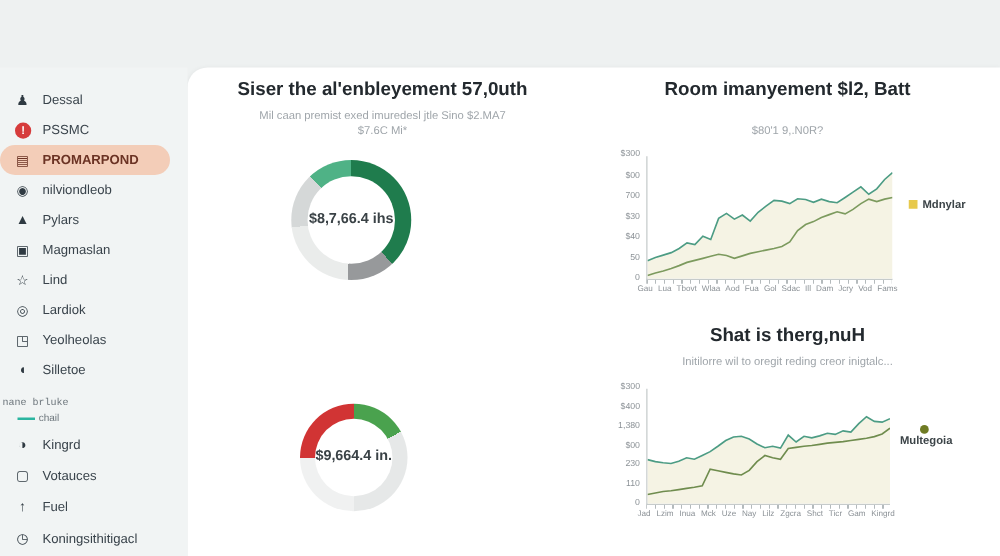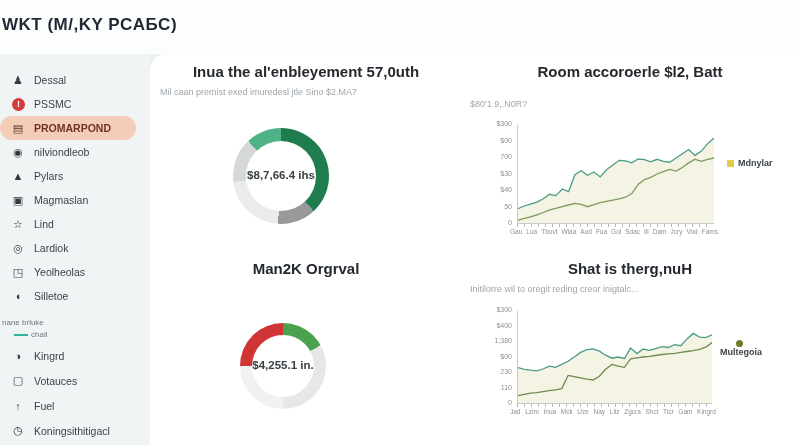--- a/index.html
+++ b/index.html
@@ -12,31 +12,31 @@
 
   
   .sidebar{position:absolute;left:0;top:54px;width:150px;bottom:0;background:#f1f4f4;padding-top:14px;box-sizing:border-box;}
   .s-item{display:flex;align-items:center;height:24px;padding-left:10px;cursor:pointer;color:#39434b;}
   .s-item.active{background:#f3cdb8;border-radius:14px;margin-right:14px;color:#6b3324;font-weight:bold;}
   .s-ico{width:16px;text-align:center;font-size:11px;color:#2f3a42;margin-right:8px;flex:0 0 16px;}
   .s-item.active .s-ico{color:#6b3324;}
   .badge-red{background:#d63b3b;color:#fff !important;border-radius:50%;width:13px;height:13px;flex:0 0 13px;
     font-size:9px;font-weight:bold;line-height:13px;margin-left:2px;margin-right:9px;}
   .s-lbl{font-size:10.5px;white-space:nowrap;}
-  .s-section{margin:10px 0 0 2px;font-size:8px;color:#6d767c;}
+  .s-section{margin:10px 0 0 2px;font-size:8px;color:#6d767c;font-family:Liberation Mono, monospace;}
   .s-minilegend{display:flex;align-items:center;margin:3px 0 4px 14px;font-size:8px;color:#6d767c;}
   .dash{display:inline-block;width:14px;height:2px;background:#2bb5a0;margin-right:3px;}
   .s-bottom .s-item{height:25px;}
 
   
   .main{position:absolute;left:150px;top:54px;right:0;bottom:0;background:#ffffff;border-top-left-radius:16px;
     box-shadow:0 1px 4px rgba(0,0,0,.06);}
 
   .p-title{position:absolute;text-align:center;font-size:15px;font-weight:bold;color:#23292e;}
-  .p-sub{position:absolute;text-align:left;font-size:9px;color:#9fa5aa;}
+  .p-sub{position:absolute;text-align:center;font-size:9px;color:#9fa5aa;}
 
   
   .donut{position:absolute;border-radius:50%;}
   .donut .hole{position:absolute;background:#fff;border-radius:50%;}
   .donut-label{position:absolute;text-align:center;font-size:11.5px;font-weight:bold;color:#3a4246;}
 
   
   .yticks{position:absolute;display:flex;flex-direction:column;justify-content:space-between;align-items:flex-end;
     font-size:7px;color:#8b9196;}
   .plot{position:absolute;border-left:1px solid #c6cbcb;border-bottom:1px solid #c6cbcb;}
@@ -45,23 +45,20 @@
   .xticks span{white-space:nowrap;}
   .legend{position:absolute;display:flex;align-items:center;font-size:9px;font-weight:bold;color:#3c4448;}
   .sw{width:7px;height:7px;margin-right:4px;display:inline-block;}
   .sw.round{border-radius:50%;}
 </style>
 </head>
 <body>
 
 <div id="app">
 
-  <div class="header">
-    <div class="header-title">WKT (M/,KY PCАБС)</div>
-  </div>
 
   <div class="main"></div>
 
   <div class="sidebar">
     <div class="s-item">
       <span class="s-ico">♟</span>
       <span class="s-lbl">Dessal</span>
     </div>
     <div class="s-item">
       <span class="s-ico badge-red">!</span>
@@ -119,28 +116,29 @@
         <span class="s-ico">↑</span>
         <span class="s-lbl">Fuel</span>
       </div>
       <div class="s-item">
         <span class="s-ico">◷</span>
         <span class="s-lbl">Koningsithitigacl</span>
       </div>
     </div>
   </div>
 
-  <div class="p-title" style="left:160px;top:63px;width:292px;">Inua the al'enbleyement 57,0uth</div>
+  <div class="p-title" style="left:160px;top:63px;width:292px;">Siser the al'enbleyement 57,0uth</div>
   <div class="p-sub" style="left:160px;top:87px;width:292px;">Mil caan premist exed imuredesl jtle Sino $2.MA7</div>
+  <div class="p-sub" style="left:160px;top:99px;width:292px;">$7.6C Mi*</div>
   <div class="donut" style="left: 233px; top: 128px; width: 96px; height: 96px; background: conic-gradient(rgb(31, 124, 77) 0%, rgb(31, 124, 77) 38%, rgb(151, 153, 155) 38%, rgb(151, 153, 155) 51%, rgb(234, 236, 235) 51%, rgb(234, 236, 235) 73%, rgb(213, 216, 216) 73%, rgb(213, 216, 216) 88%, rgb(79, 178, 134) 88%, rgb(79, 178, 134) 100%);">
     <div class="hole" style="left:13px;top:13px;width:70px;height:70px;"></div>
   </div>
   <div class="donut-label" style="left:225px;top:169px;width:112px;">$8,7,66.4 ihs</div>
 
-  <div class="p-title" style="left:470px;top:63px;width:320px;">Room accoroerle $l2, Batt</div>
+  <div class="p-title" style="left:470px;top:63px;width:320px;">Room imanyement $l2, Batt</div>
   <div class="p-sub" style="left:470px;top:99px;width:320px;">$80'1 9,.N0R?</div>
   <div class="yticks" style="left:482px;top:120px;width:30px;height:106px;">
       <span>$300</span>
       <span>$00</span>
       <span>700</span>
       <span>$30</span>
       <span>$40</span>
       <span>50</span>
       <span>0</span>
     </div>
@@ -165,25 +163,24 @@
       <span>Dam</span>
       <span>Jcry</span>
       <span>Vod</span>
       <span>Fams</span>
     </div>
   <div class="legend" style="left:727px;top:158px;text-align:center;">
     <span class="sw" style="background: rgb(231, 201, 76);"></span>
     <span>Mdnylar</span>
   </div>
 
-  <div class="p-title" style="left:160px;top:260px;width:292px;">Man2K Orgrval</div>
   <div class="donut" style="left: 240px; top: 323px; width: 86px; height: 86px; background: conic-gradient(rgb(74, 162, 78) 0%, rgb(74, 162, 78) 17%, rgb(230, 232, 232) 17%, rgb(230, 232, 232) 50%, rgb(240, 241, 241) 50%, rgb(240, 241, 241) 75%, rgb(209, 52, 52) 75%, rgb(209, 52, 52) 100%);">
     <div class="hole" style="left:12px;top:12px;width:62px;height:62px;"></div>
   </div>
-  <div class="donut-label" style="left:232px;top:359px;width:102px;">$4,255.1 in.</div>
+  <div class="donut-label" style="left:232px;top:359px;width:102px;">$9,664.4 in.</div>
 
   <div class="p-title" style="left:470px;top:260px;width:320px;">Shat is therg,nuH</div>
   <div class="p-sub" style="left:470px;top:284px;width:320px;">Initilorre wil to oregit reding creor inigtalc...</div>
   <div class="yticks" style="left:480px;top:306px;width:32px;height:100px;">
       <span>$300</span>
       <span>$400</span>
       <span>1,380</span>
       <span>$00</span>
       <span>230</span>
       <span>110</span>

